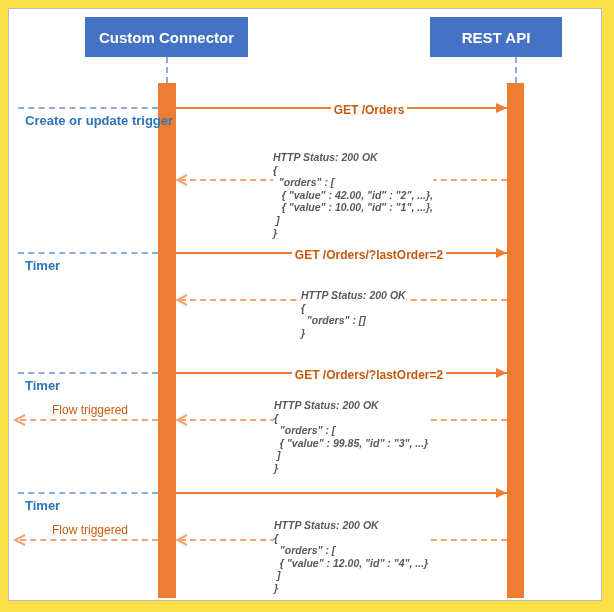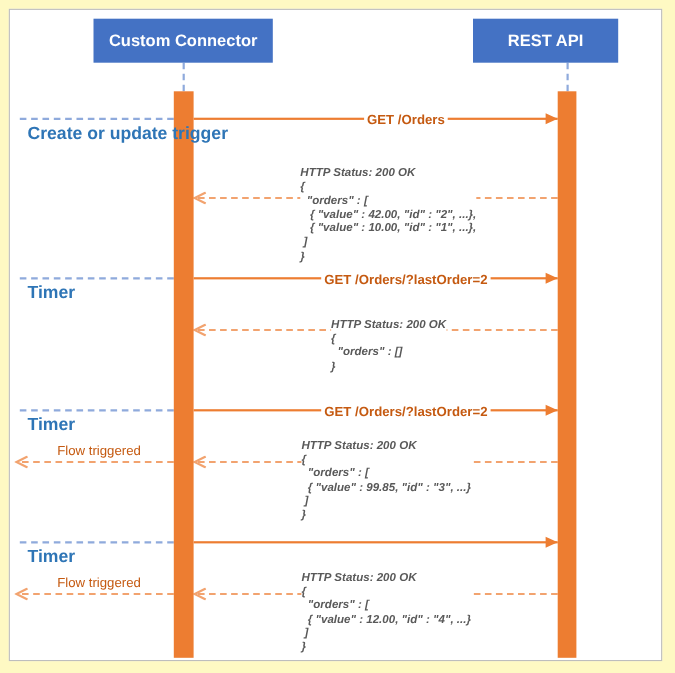--- a/index.html
+++ b/index.html
@@ -1,17 +1,17 @@
 <!DOCTYPE html>
 <html><head>
 <meta charset="utf-8">
 <style>
   html,body{margin:0;padding:0;background:#fff;}
   .canvas{
-    position:relative;width:614px;height:612px;background:#fef9c3;
+    position:relative;width:614px;height:612px;background:#fde047;
     font-family:"Liberation Sans",sans-serif;overflow:hidden;
   }
   .frame{
     position:absolute;left:8px;top:8px;width:592px;height:591px;
     border:1px solid #bdbdbd;background:#ffffff;
   }
   .actor-box{
     position:absolute;top:17px;height:40px;background:#4472C4;
     color:#ffffff;font-weight:bold;font-size:15px;
     display:flex;align-items:center;justify-content:center;z-index:4;
@@ -21,21 +21,21 @@
     border-left:2px dashed #8FAADC;z-index:1;
   }
   .activation{
     position:absolute;top:83px;height:515px;background:#ED7D31;z-index:3;
   }
   .trigger-line{
     position:absolute;height:0;border-top:2px dashed #8FAADC;z-index:1;
     left:18px;width:140px;
   }
   .trigger-label{
-    position:absolute;left:25px;font-size:16px;font-weight:bold;color:#2E75B6;z-index:4;
+    position:absolute;left:25px;font-size:13px;font-weight:bold;color:#2E75B6;z-index:4;
   }
   .req-line{
     position:absolute;left:176px;width:331px;height:2px;background:#ED7D31;z-index:1;
   }
   .req-head{
     position:absolute;left:496px;width:0;height:0;z-index:2;
     border-left:11px solid #ED7D31;border-top:5px solid transparent;border-bottom:5px solid transparent;
   }
   .req-label-wrap{
     position:absolute;left:176px;width:386px;text-align:center;z-index:3;

